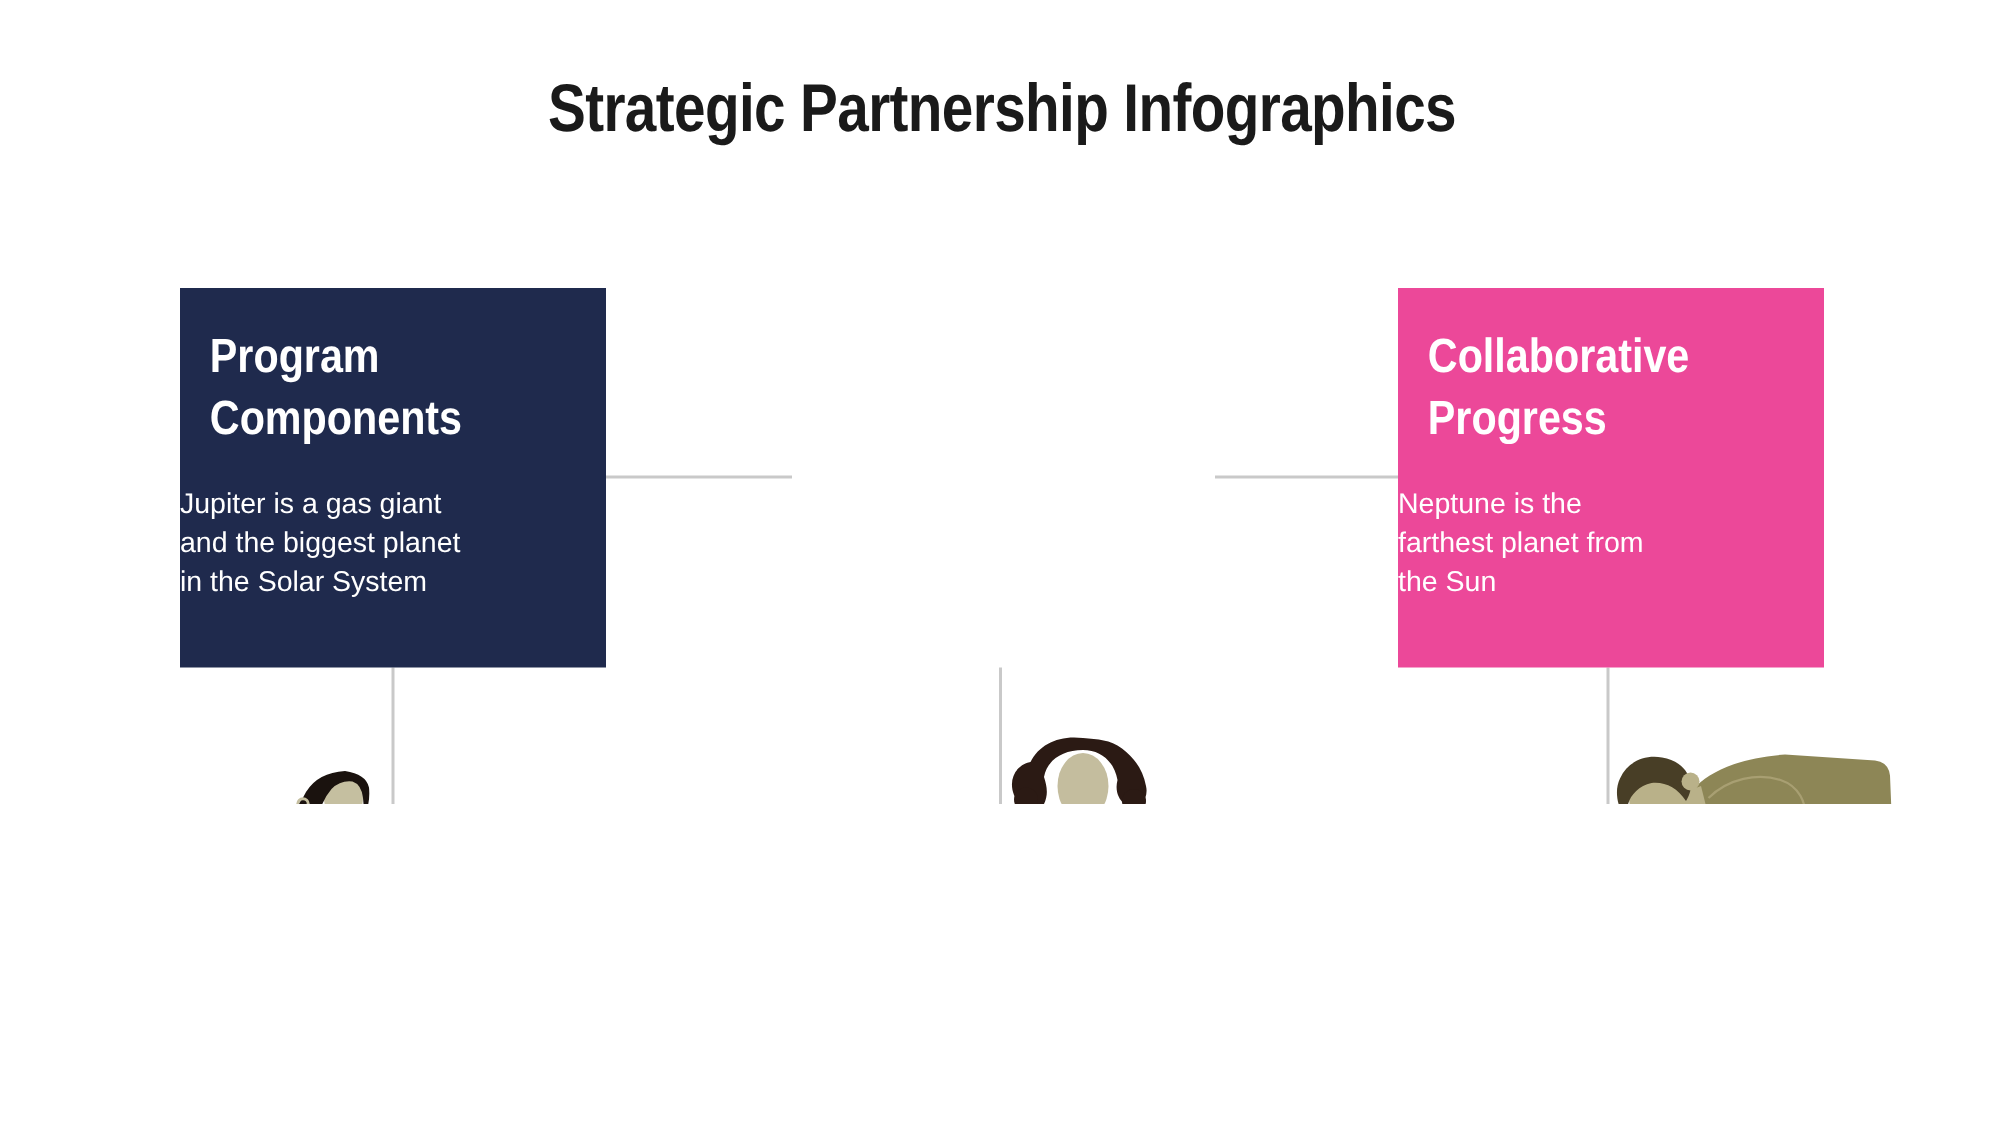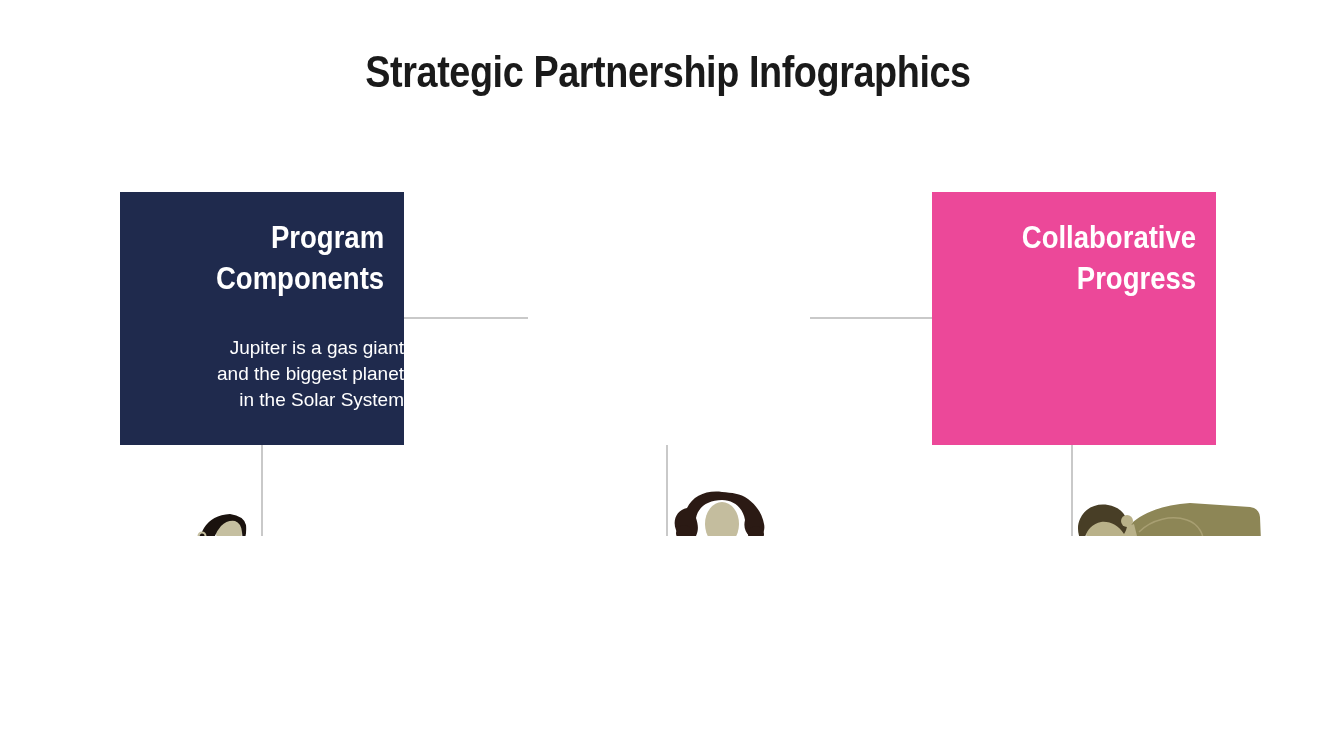--- a/index.html
+++ b/index.html
@@ -16,31 +16,31 @@
   .connector { position:absolute; z-index:1; }
   .connector.h { height:2px; }
   .connector.v { width:2px; }
   #conn-h1 { left:404px; top:317px; width:124px; }
   #conn-h2 { left:810px; top:317px; width:122px; }
   #conn-v1 { left:261px; top:445px; height:175px; }
   #conn-v2 { left:666px; top:445px; height:180px; }
   #conn-v3 { left:1071px; top:445px; height:158px; }
   .card {
     position:absolute; top:192px; width:284px; height:253px;
-    text-align:right; color:#ffffff; z-index:3;
+    text-align:left; color:#ffffff; z-index:3;
   }
   #card-0 { left:120px; }
   #card-1 { left:528px; }
   #card-2 { left:932px; }
   .card h2 {
     margin:25px 0 0; font-size:32px; line-height:1.28; font-weight:700;
     transform:scaleX(0.86); transform-origin:center; white-space:pre-line;
   }
   .card p {
-    position:absolute; top:143px; left:0; right:0; margin:0;
+    position:absolute; top:132px; left:0; right:0; margin:0;
     font-size:19px; line-height:1.37; white-space:pre-line;
   }
   .illustration { position:absolute; z-index:2; }
   #illus-0 { left:140px; top:495px; }
   #illus-1 { left:520px; top:480px; }
   #illus-2 { left:880px; top:480px; }
 </style>
 </head>
 <body>
 
@@ -59,20 +59,23 @@
 Components</h2>
     <p>Jupiter is a gas giant
 and the biggest planet
 in the Solar System</p>
   </div>
 
 
   <div id="card-2" class="card" style="background: #ec4899;">
     <h2>Collaborative
 Progress</h2>
+    <p>Neptune is the
+farthest planet from
+the Sun</p>
   </div>
 
   <svg id="illus-0" class="illustration" width="270" height="215" viewBox="0 0 270 215">
     <path d="M8,190 L36,169 Q42,166 45,172 L47,193 L13,193 Q6,193 8,190 Z" fill="#c5bfa0"></path>
     <path d="M24,137 Q62,125 96,129 Q131,133 148,148 Q159,158 157,172 Q155,190 139,193 L31,193 Q17,193 15,179 Q14,158 24,137 Z" fill="#6e6848"></path>
     <path d="M93,47 Q59,54 39,78 Q22,99 20,127 Q19,140 27,142 L119,142 Q134,140 141,128 L146,117 Q149,107 145,99 Q137,69 117,54 Q105,46 93,47 Z" fill="#4d6294"></path>
     <rect x="79" y="44" width="13" height="13" fill="#c5bfa0"></rect>
     <ellipse cx="89" cy="37" rx="13" ry="16" fill="#c5bfa0"></ellipse>
     <path d="M90,19 Q72,20 64,33 Q59,44 48,50 Q37,56 25,58 Q41,64 57,59 Q69,55 73,47 Q75,38 81,31 Q87,25 95,26 Q101,28 102,37 L103,49 Q107,40 106,30 Q104,21 90,19 Z" fill="#1a120e"></path>
     <circle cx="62" cy="41" r="3.5" fill="none" stroke-width="2" stroke="#c5bfa0"></circle>

